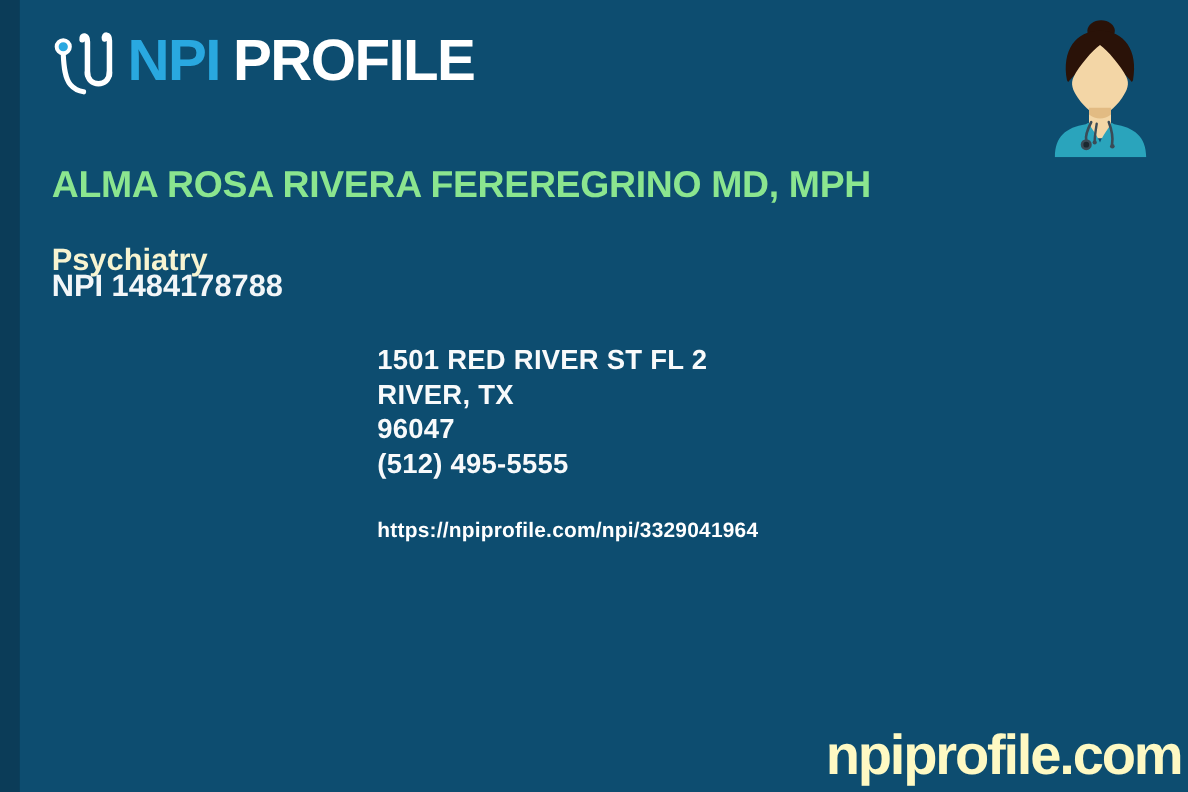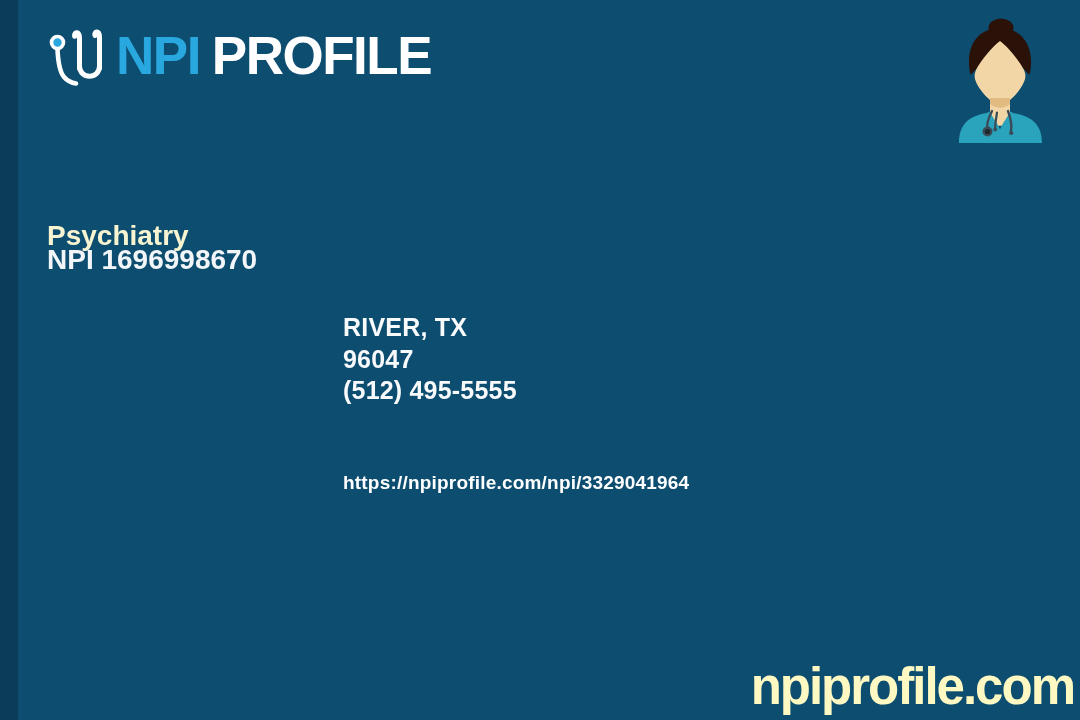--- a/index.html
+++ b/index.html
@@ -160,24 +160,26 @@
     <path d="M44,104.5 C43,111 42.2,116 42.2,119.5" fill="none" stroke="#3A4B57" stroke-width="2.2" stroke-linecap="round"></path>
     <path d="M55,103 C58,111 59,117 58,123" fill="none" stroke="#3A4B57" stroke-width="2.4" stroke-linecap="round"></path>
 
     <circle cx="34.5" cy="123.5" r="5" fill="#3A4B57"></circle>
     <circle cx="34.5" cy="123.5" r="2.6" fill="#1B2830"></circle>
 
     <circle cx="42.2" cy="121.5" r="1.9" fill="#3A4B57"></circle>
     <circle cx="58.2" cy="125" r="2.1" fill="#3A4B57"></circle>
   </svg>
 
+  <div class="provider-name">ALMA ROSA RIVERA FEREREGRINO MD, MPH</div>
   <div class="specialty">Psychiatry</div>
-  <div class="npi-number">NPI 1696998670</div>
+  <div class="npi-number">NPI 1484178788</div>
 
   <div class="address-block">
+    <div>1501 RED RIVER ST FL 2</div>
     <div>RIVER, TX</div>
     <div>96047</div>
     <div>(512) 495-5555</div>
   </div>
 
   <div class="profile-url">https://npiprofile.com/npi/3329041964</div>
 
   <div class="site-brand">npiprofile.com</div>
 
 </div>

